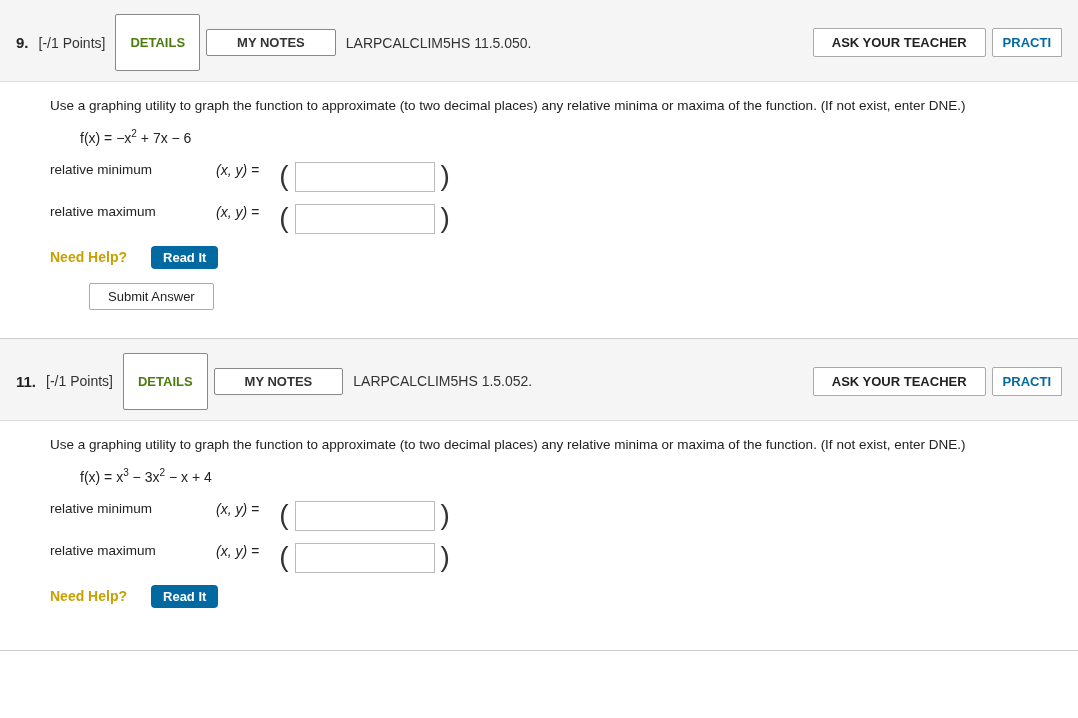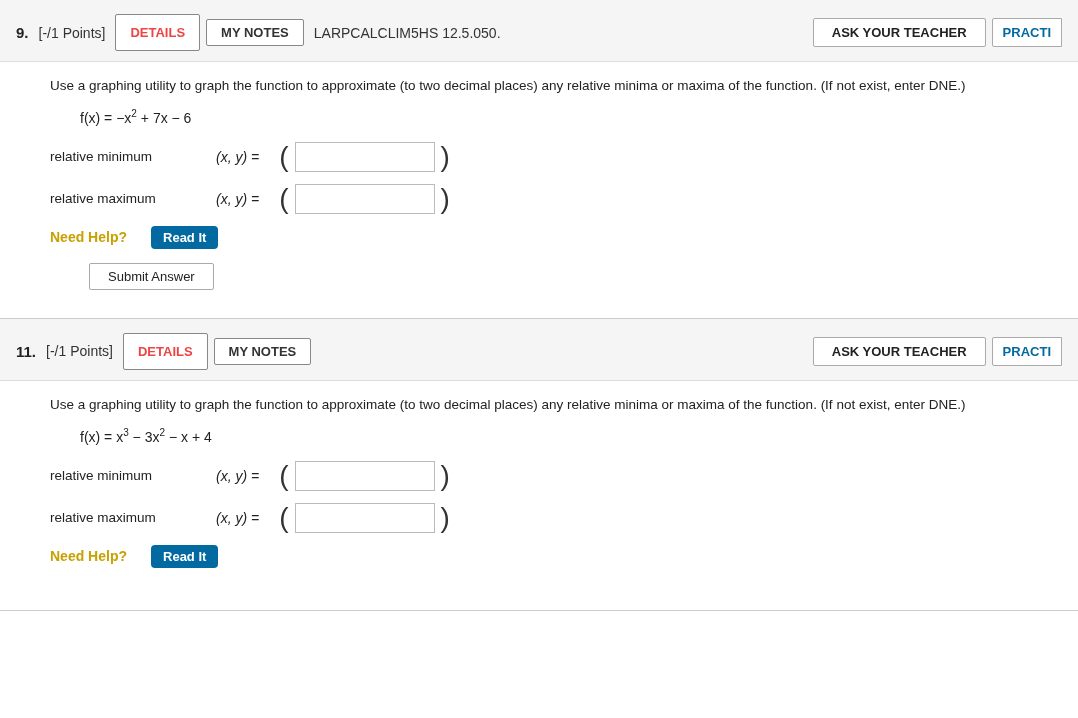--- a/index.html
+++ b/index.html
@@ -31,32 +31,32 @@
     .question-number {
       font-size: 15px;
       font-weight: bold;
       margin-right: 4px;
       white-space: nowrap;
     }
 
     .btn-details {
       border: 1.5px solid #888;
       background: #fff;
-      padding: 10px 14px;
-      font-size: 13px;
-      font-weight: bold;
-      cursor: pointer;
-      border-radius: 2px;
-      color: #ef4444;
+      padding: 20px 14px;
+      font-size: 13px;
+      font-weight: bold;
+      cursor: pointer;
+      border-radius: 2px;
+      color: #4d7c0f;
     }
 
     .btn-mynotes {
       border: 1.5px solid #888;
       background: #fff;
-      padding: 5px 14px;
+      padding: 5px 30px;
       font-size: 13px;
       font-weight: bold;
       cursor: pointer;
       border-radius: 2px;
       color: #333;
     }
 
     .problem-code {
       font-size: 14px;
       color: #333;
@@ -87,21 +87,21 @@
       color: #222;
     }
 
     .function-display {
       font-size: 14px;
       margin: 8px 0 16px 30px;
     }
 
     .answer-row {
       display: flex;
-      align-items: center;
+      align-items: flex-start;
       margin-bottom: 12px;
       gap: 6px;
     }
 
     .answer-label {
       font-size: 13.5px;
       width: 160px;
       flex-shrink: 0;
     }
 
@@ -194,21 +194,21 @@
 <body>
 
 <div class="page-wrapper">
 
   <div class="question-block">
     <div class="question-header">
       <span class="question-number">9.</span>
       <span style="font-size:14px; color:#333; margin-right:4px;">[-/1 Points]</span>
       <button class="btn-details">DETAILS</button>
       <button class="btn-mynotes">MY NOTES</button>
-      <span class="problem-code">LARPCALCLIM5HS 12.5.050.</span>
+      <span class="problem-code">LARPCALCLIM5HS 11.5.050.</span>
       <button class="btn-ask-teacher">ASK YOUR TEACHER</button>
       <button class="btn-practice-clipped">PRACTI</button>
     </div>
 
     <div class="question-body">
       <p class="instructions">Use a graphing utility to graph the function to approximate (to two decimal places) any relative minima or maxima of the function. (If not exist, enter DNE.)</p>
 
       <div class="function-display">
         <span>f(x) = −x<sup>2</sup> + 7x − 6</span>
       </div>
@@ -239,20 +239,21 @@
       </div>
     </div>
   </div>
 
   <div class="question-block">
     <div class="question-header">
       <span class="question-number">11.</span>
       <span style="font-size:14px; color:#333; margin-right:4px;">[-/1 Points]</span>
       <button class="btn-details">DETAILS</button>
       <button class="btn-mynotes">MY NOTES</button>
+      <span class="problem-code">LARPCALCLIM5HS 1.5.052.</span>
       <button class="btn-ask-teacher">ASK YOUR TEACHER</button>
       <button class="btn-practice-clipped">PRACTI</button>
     </div>
 
     <div class="question-body">
       <p class="instructions">Use a graphing utility to graph the function to approximate (to two decimal places) any relative minima or maxima of the function. (If not exist, enter DNE.)</p>
 
       <div class="function-display">
         <span>f(x) = x<sup>3</sup> − 3x<sup>2</sup> − x + 4</span>
       </div>

